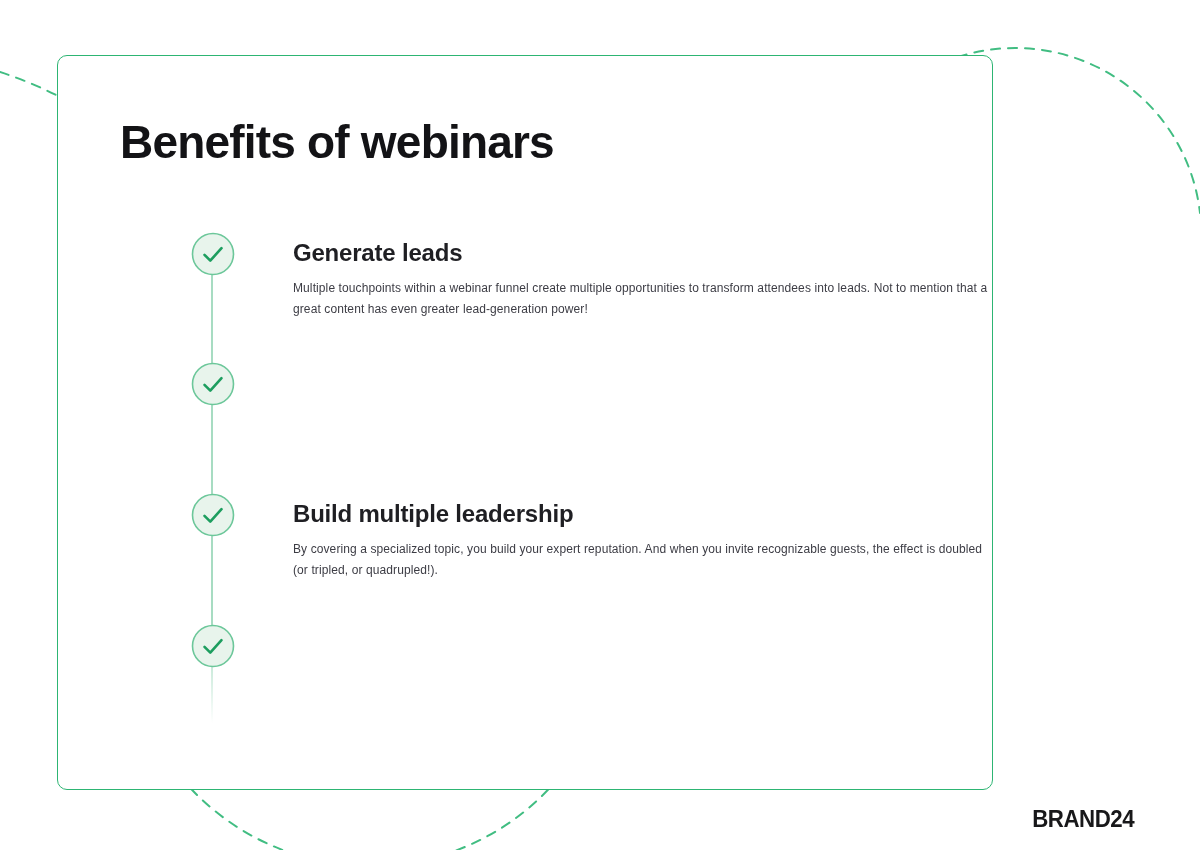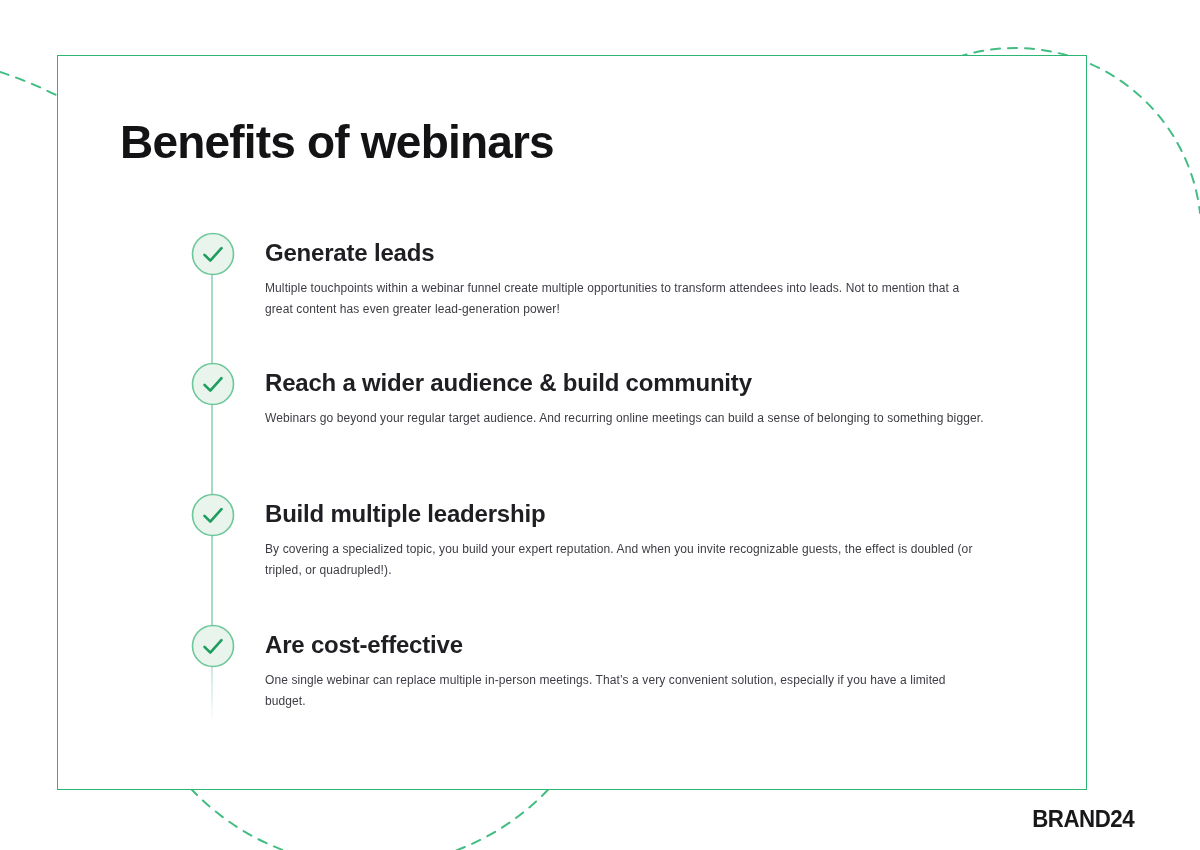--- a/index.html
+++ b/index.html
@@ -12,24 +12,24 @@
     font-family: "Liberation Sans", sans-serif;
   }
 
   
   .deco-svg { position: absolute; left: 0; top: 0; z-index: 0; }
 
   
   .card {
     position: absolute;
     left: 57px; top: 55px;
-    width: 1030px; height: 735px;
+    width: 936px; height: 735px;
     background: #ffffff;
     border: 1.5px solid var(--card_border, #2db573);
-    border-radius: 0;
+    border-radius: 10px;
     z-index: 1;
   }
 
   .page-title {
     position: absolute;
     left: 62px; top: 60px;
     margin: 0;
     font-size: 46px;
     line-height: 1.15;
     font-weight: 700;
@@ -47,21 +47,21 @@
       var(--connector, #a7dcc2) 80%,
       rgba(167,220,194,0) 100%);
     z-index: 1;
   }
 
   .benefit {
     position: absolute;
     left: 133px;
     display: flex;
     align-items: flex-start;
-    gap: 30px;
+    gap: 58px;
     z-index: 2;
   }
   .benefit-icon { width: 44px; height: 44px; flex: 0 0 44px; }
   .benefit-text { margin-top: 8px; max-width: 722px; }
   .benefit-heading {
     margin: 0;
     font-size: 24px;
     line-height: 26px;
     font-weight: 700;
     letter-spacing: -0.2px;
@@ -115,24 +115,20 @@
     </span>
   </div>
 
   <div class="benefit" style="top: 306px;">
     <span class="benefit-icon">
       <svg viewBox="0 0 44 44" width="44" height="44" aria-hidden="true">
         <circle cx="22" cy="22" r="20.5" fill="#e8f4ec" stroke="#6cc79a" stroke-width="1.6"></circle>
         <path d="M13.5 22.8 L19.3 28.6 L30.5 16.2" fill="none" stroke="#1d9e5f" stroke-width="2.6" stroke-linecap="round" stroke-linejoin="round"></path>
       </svg>
     </span>
-    <span class="benefit-text">
-      <h3 class="benefit-heading">Reach a wider audience &amp; build community</h3>
-      <p class="benefit-body">Webinars go beyond your regular target audience. And recurring online meetings can build a sense of belonging to something bigger.</p>
-    </span>
   </div>
 
   <div class="benefit" style="top: 437px;">
     <span class="benefit-icon">
       <svg viewBox="0 0 44 44" width="44" height="44" aria-hidden="true">
         <circle cx="22" cy="22" r="20.5" fill="#e8f4ec" stroke="#6cc79a" stroke-width="1.6"></circle>
         <path d="M13.5 22.8 L19.3 28.6 L30.5 16.2" fill="none" stroke="#1d9e5f" stroke-width="2.6" stroke-linecap="round" stroke-linejoin="round"></path>
       </svg>
     </span>
     <span class="benefit-text">
@@ -141,21 +137,17 @@
     </span>
   </div>
 
   <div class="benefit" style="top: 568px;">
     <span class="benefit-icon">
       <svg viewBox="0 0 44 44" width="44" height="44" aria-hidden="true">
         <circle cx="22" cy="22" r="20.5" fill="#e8f4ec" stroke="#6cc79a" stroke-width="1.6"></circle>
         <path d="M13.5 22.8 L19.3 28.6 L30.5 16.2" fill="none" stroke="#1d9e5f" stroke-width="2.6" stroke-linecap="round" stroke-linejoin="round"></path>
       </svg>
     </span>
-    <span class="benefit-text">
-      <h3 class="benefit-heading">Are cost-effective</h3>
-      <p class="benefit-body">One single webinar can replace multiple in-person meetings. That’s a very convenient solution, especially if you have a limited budget.</p>
-    </span>
   </div>
 </div>
 </div>
 
 <div class="brand-logo">BRAND24</div>
 
 </body></html>

